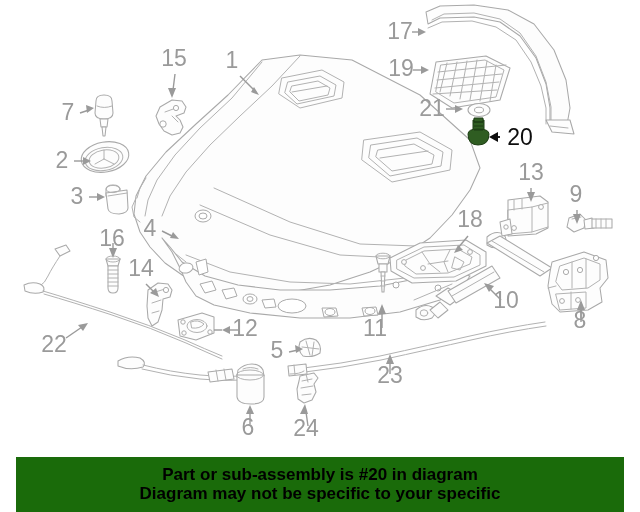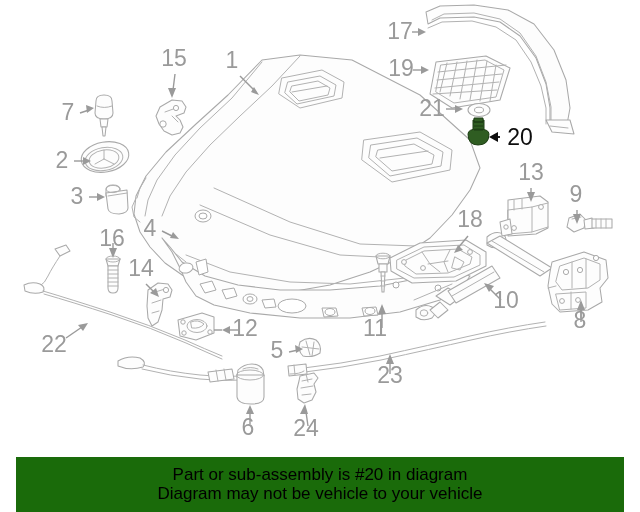--- a/index.html
+++ b/index.html
@@ -82,20 +82,21 @@
     flex-direction: column;
     align-items: center;
     justify-content: center;
     line-height: 1.08;
   }
   .banner-line {
     color: #000000;
     font-family: "Liberation Sans", sans-serif;
     font-size: 17px;
     white-space: nowrap;
+    font-weight: bold;
   }
 </style>
 </head>
 <body>
 
 <div id="page">
 
   <svg id="diagram-svg" viewBox="0 0 640 512">
 
     <g>
@@ -490,16 +491,16 @@
     <text class="callout-text highlight" x="520" y="145" text-anchor="middle">20</text>
     <text class="callout-text" x="432" y="116" text-anchor="middle">21</text>
     <text class="callout-text" x="54" y="352" text-anchor="middle">22</text>
     <text class="callout-text" x="390" y="383" text-anchor="middle">23</text>
     <text class="callout-text" x="306" y="436" text-anchor="middle">24</text>
 
   </svg>
 
   <div id="banner">
     <div class="banner-line">Part or sub-assembly is #20 in diagram</div>
-    <div class="banner-line">Diagram may not be vehicle to your vehicle</div>
+    <div class="banner-line">Diagram may not be specific to your specific</div>
   </div>
 
 </div>
 
 </body></html>

